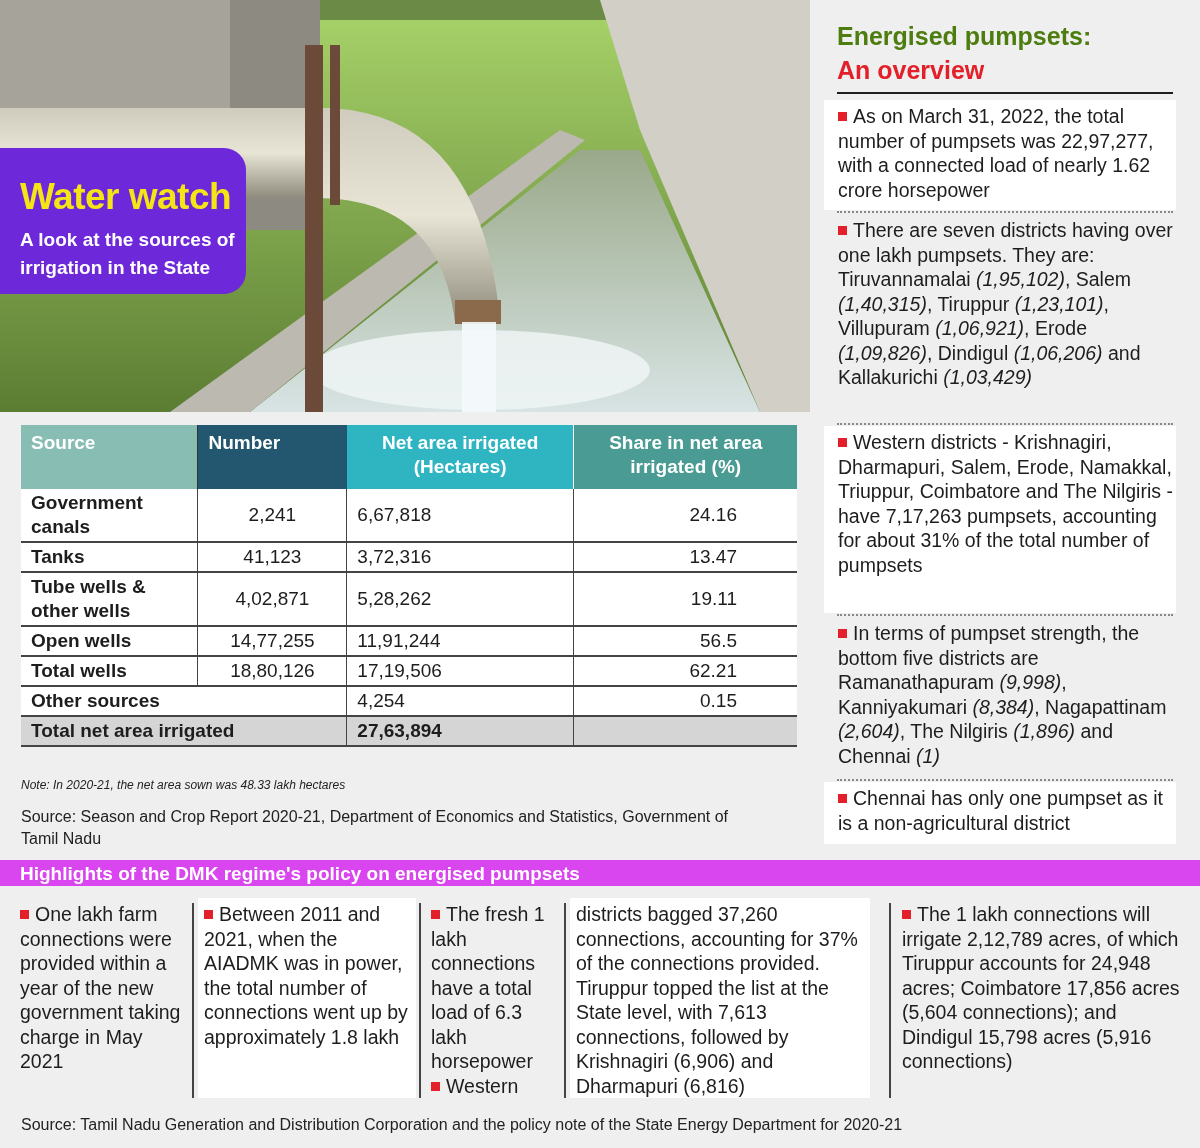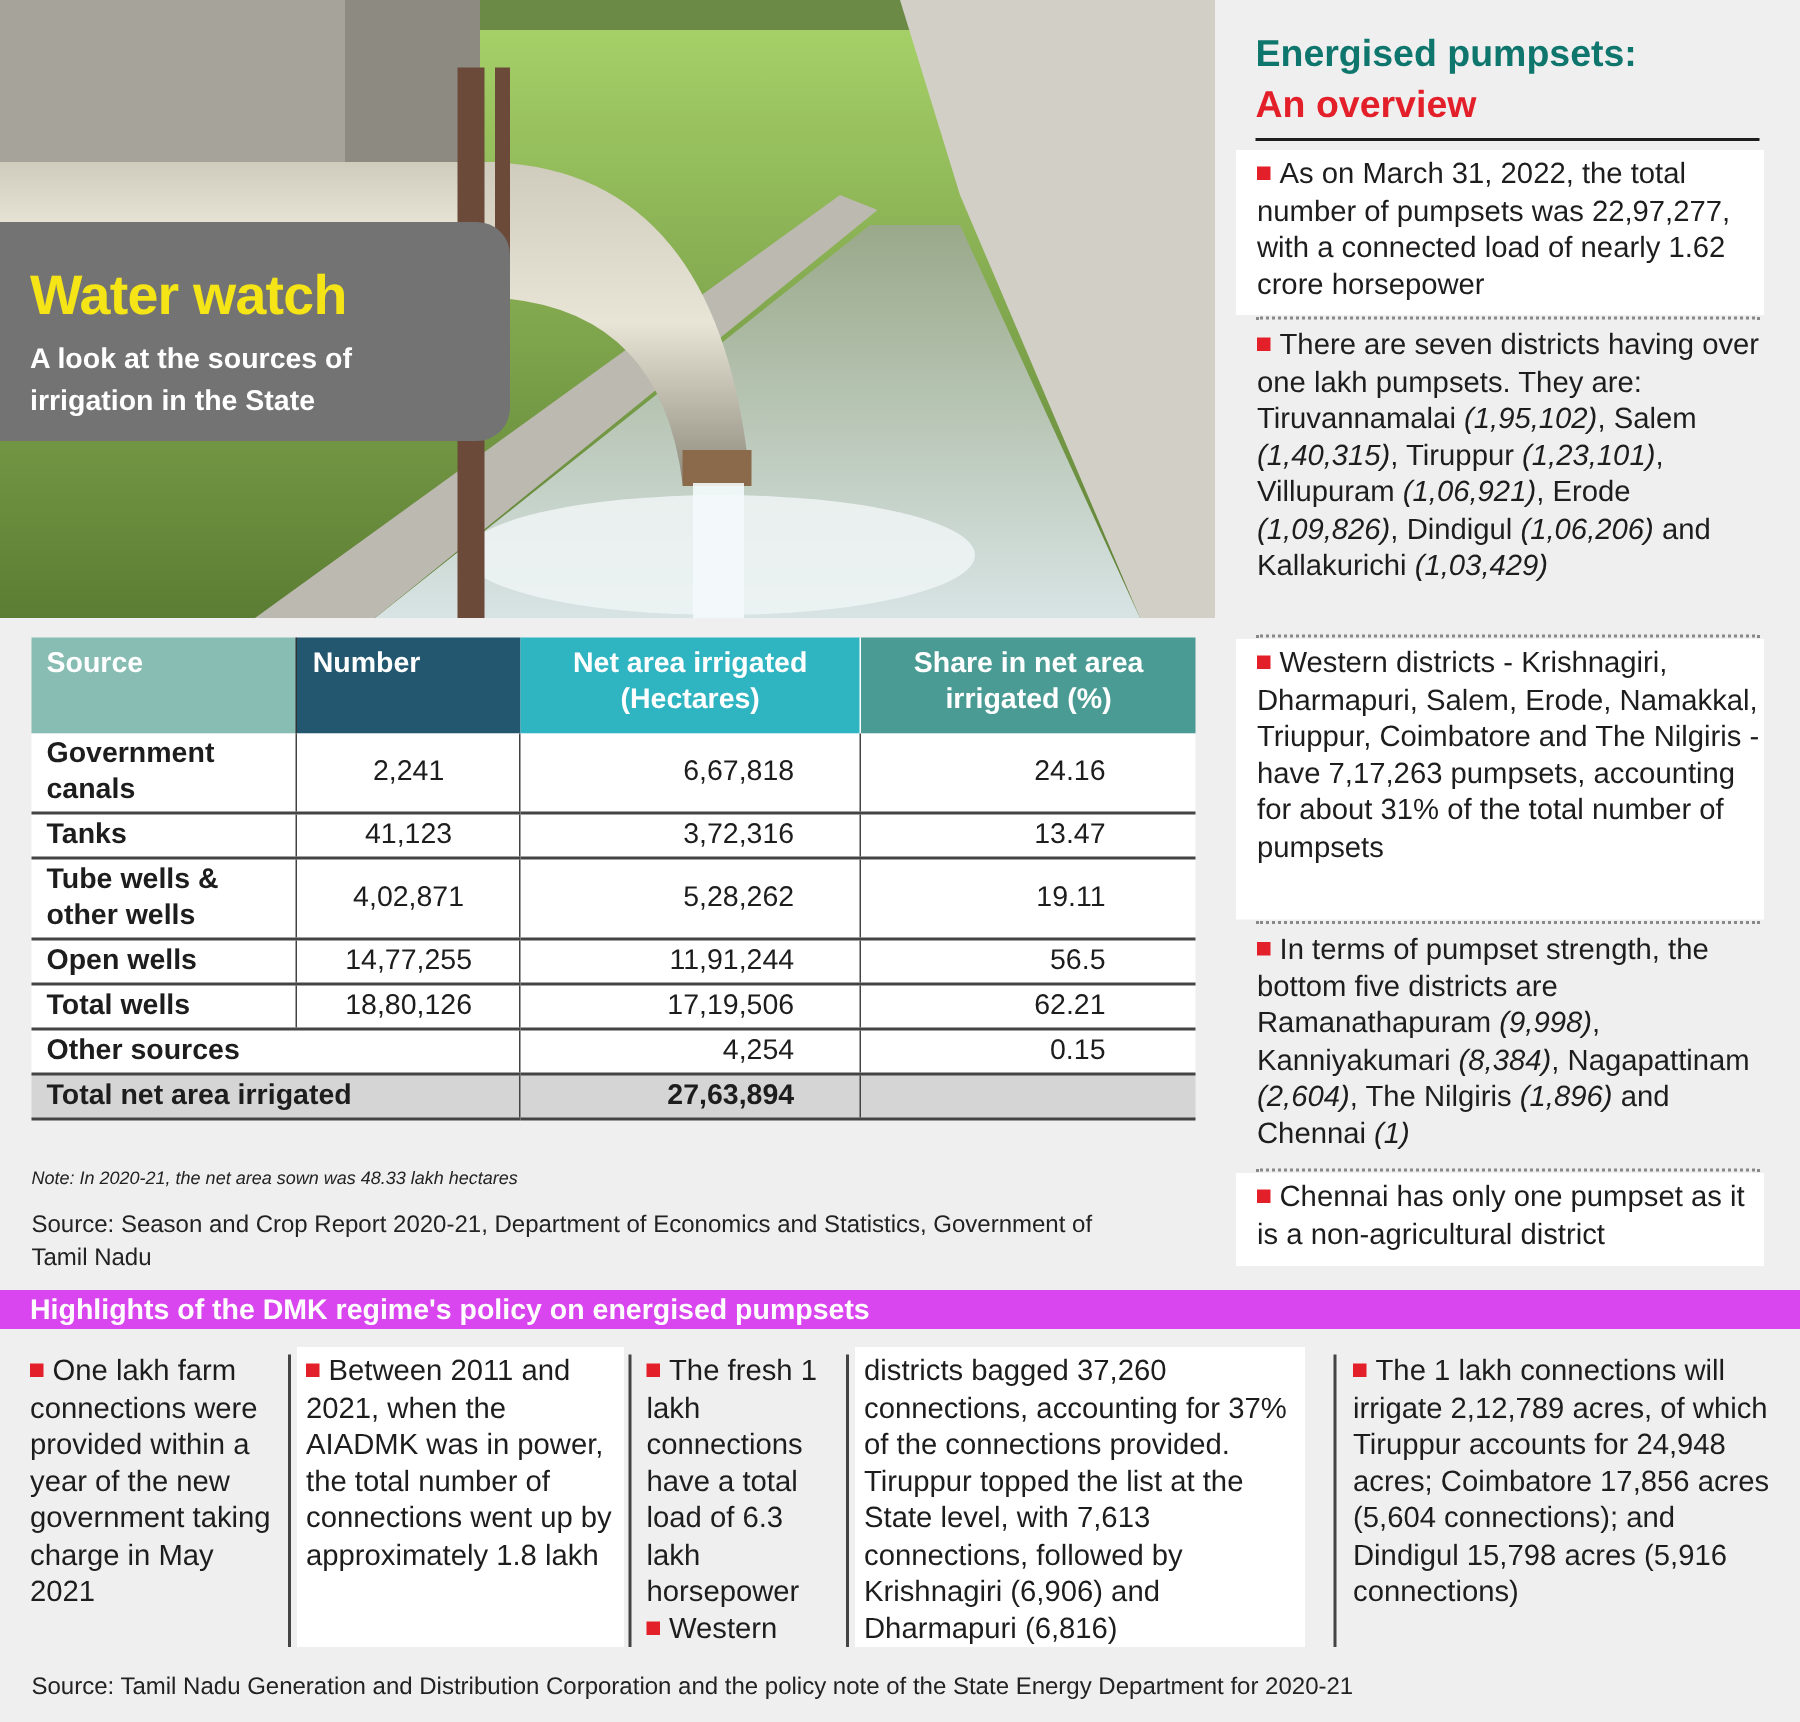--- a/index.html
+++ b/index.html
@@ -1,39 +1,39 @@
 <!DOCTYPE html>
 <html><head>
 <meta charset="utf-8">
 <style>
   html, body { margin:0; padding:0; }
   body { width:1200px; height:1148px; background:#efefef; position:relative; overflow:hidden; font-family:"Liberation Sans", sans-serif; color:#1d1d1d; }
   .photo { position:absolute; left:0; top:0; width:810px; height:412px; overflow:hidden; background:#8fa07a; }
   .photo svg { display:block; }
-  .title-box { position:absolute; left:0; top:148px; width:340px; height:146px; background:#737373; border-radius:0 22px 22px 0; }
+  .title-box { position:absolute; left:0; top:148px; width:246px; height:146px; background:#6d28d9; border-radius:0 22px 22px 0; }
   .title-main { position:absolute; left:20px; top:28px; font-size:37px; font-weight:bold; color:#f5e516; letter-spacing:-0.5px; }
   .title-sub { position:absolute; left:20px; top:78px; width:262px; font-size:19px; font-weight:bold; color:#fff; line-height:28px; }
 
   table.irr { position:absolute; left:21px; top:425px; width:776px; border-collapse:collapse; font-size:19px; }
   table.irr th { color:#fff; font-weight:bold; font-size:19px; height:58px; vertical-align:top; padding:6px 10px 0 10px; line-height:24px; }
   table.irr th.c0 { background:#88bdb3; text-align:left; width:156px; }
   table.irr th.c1 { background:#23576f; text-align:left; width:128px; border-left:1px solid #333; }
   table.irr th.c2 { background:#2fb4c2; text-align:center; width:206px; }
   table.irr th.c3 { background:#4a9b93; text-align:center; width:202px; border-left:1px solid #fff; }
   table.irr td { background:#fff; border-bottom:2px solid #444; padding:2px 10px; line-height:24px; }
   table.irr td.name { font-weight:bold; text-align:left; }
   table.irr td.num { text-align:center; border-left:1px solid #444; }
-  table.irr td.area { text-align:right; border-left:1px solid #444; padding-right:44px; }
+  table.irr td.area { text-align:left; border-left:1px solid #444; padding-right:44px; }
   table.irr td.share { text-align:right; border-left:1px solid #444; padding-right:60px; }
   table.irr tr.total td { background:#d5d5d5; font-weight:bold; }
   .note { position:absolute; left:21px; top:778px; font-size:12px; font-style:italic; color:#222; }
   .source1 { position:absolute; left:21px; top:806px; width:740px; font-size:16px; color:#222; line-height:22px; }
 
   .side { position:absolute; left:824px; top:0; width:352px; }
-  .side-h1 { position:absolute; left:13px; top:22px; font-size:25px; font-weight:bold; color:#0f766e; }
+  .side-h1 { position:absolute; left:13px; top:22px; font-size:25px; font-weight:bold; color:#4d7c0f; }
   .side-h2 { position:absolute; left:13px; top:56px; font-size:25px; font-weight:bold; color:#e3202a; }
   .side-rule { position:absolute; left:13px; top:92px; width:336px; height:2px; background:#1d1d1d; }
   .bullet { position:absolute; left:0; width:352px; font-size:19.5px; line-height:24.5px; color:#1d1d1d; padding:4px 0 4px 14px; box-sizing:border-box; }
   .bullet.white { background:#fff; }
   .bullet.gray { background:#efefef; }
   .sq { display:inline-block; width:9px; height:9px; background:#e3202a; margin-right:6px; vertical-align:2px; }
   .dots { position:absolute; left:13px; width:336px; border-top:2px dotted #888; }
   .it { font-style:italic; }
 
   .hl-bar { position:absolute; left:0; top:860px; width:1200px; height:26px; background:#d946ef; }

